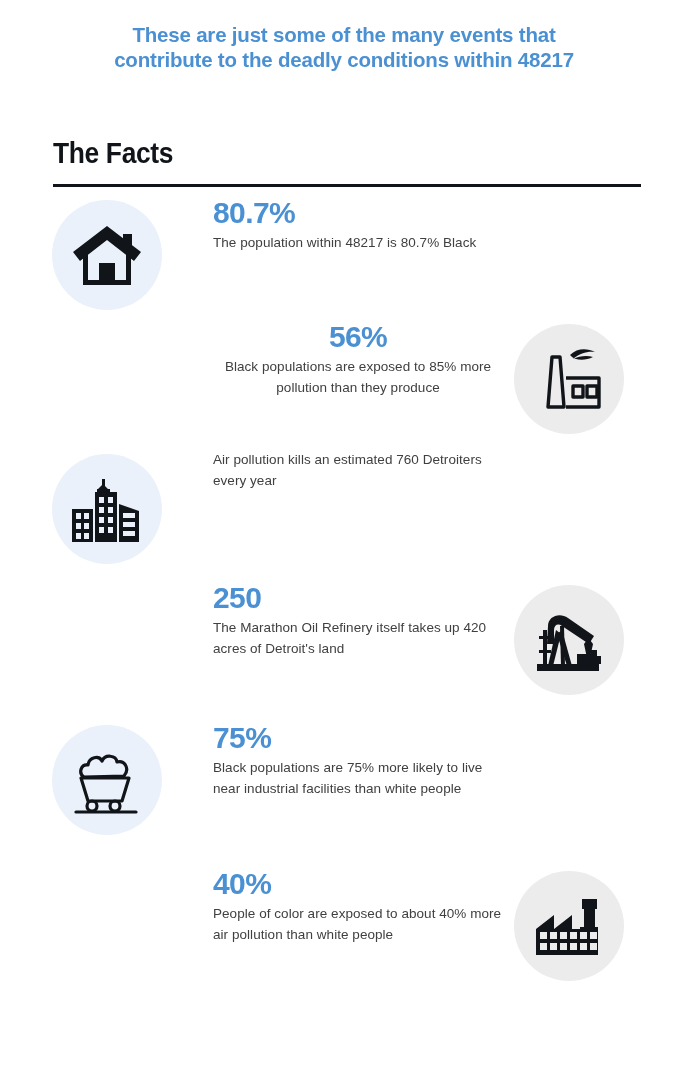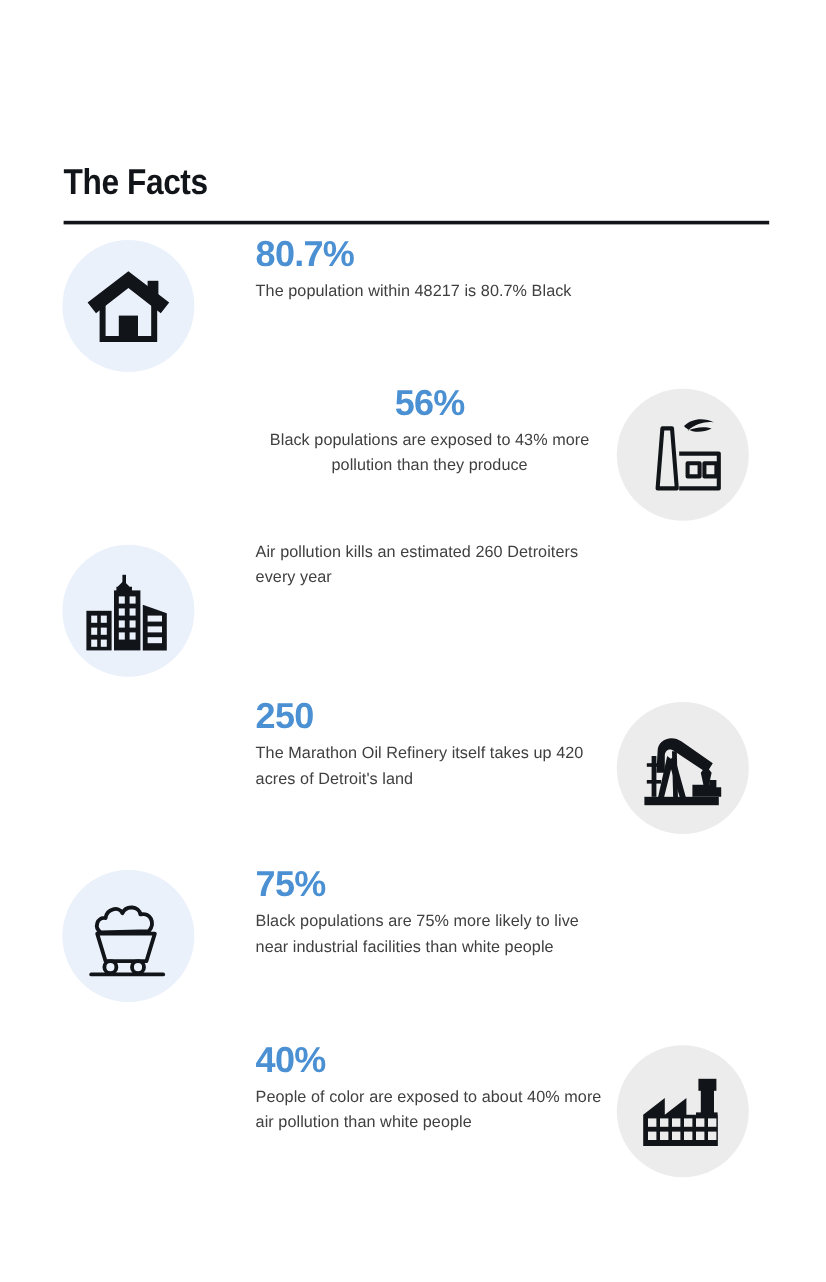--- a/index.html
+++ b/index.html
@@ -91,20 +91,24 @@
   .row3 { height:131px; }
   .row4 { height:140px; }
   .row5 { height:146px; }
   .row6 { height:140px;text-decoration:underline; }
 </style>
 </head>
 <body>
 
 <div class="page">
 
+  <div class="headline">
+    <span>These are just some of the many events that</span>
+    <span class="l2">contribute to the deadly conditions within 48217</span>
+  </div>
 
   <div class="section-title">The Facts</div>
   <div class="divider"></div>
 
   <div class="facts">
 
     <div class="fact left row1">
       <div class="fact-icon-wrap">
         <div class="icon-circle blue">
           <svg width="72" height="66" viewBox="0 0 72 66">
@@ -130,21 +134,21 @@
               <path d="M33 33 H66 V62 H33"></path>
               <rect x="40" y="41" width="10" height="11"></rect>
               <rect x="54" y="41" width="10" height="11"></rect>
             </g>
             <path d="M37 10 C44 3, 54 3, 62 7 C55 6, 47 8, 40 14 C46 11, 54 10, 60 12 C52 16, 42 16, 37 10 Z" fill="#111418"></path>
           </svg>
         </div>
       </div>
       <div class="fact-text">
         <div class="stat">56%</div>
-        <div class="desc">Black populations are exposed to 43% more pollution than they produce</div>
+        <div class="desc">Black populations are exposed to 85% more pollution than they produce</div>
       </div>
     </div>
 
     <div class="fact left row3">
       <div class="fact-icon-wrap">
         <div class="icon-circle blue">
           <svg width="76" height="72" viewBox="0 0 76 72">
 
             <rect x="3" y="36" width="21" height="33" fill="#111418"></rect>
             <g fill="#eaf1fa">
@@ -173,21 +177,21 @@
             <path d="M50 31 L70 38 V69 H50 Z" fill="#111418"></path>
             <g fill="#eaf1fa">
               <rect x="54" y="40" width="12" height="5"></rect>
               <rect x="54" y="49" width="12" height="5"></rect>
               <rect x="54" y="58" width="12" height="5"></rect>
             </g>
           </svg>
         </div>
       </div>
       <div class="fact-text">
-        <div class="desc">Air pollution kills an estimated 260 Detroiters every year</div>
+        <div class="desc">Air pollution kills an estimated 760 Detroiters every year</div>
       </div>
     </div>
 
     <div class="fact right row4">
       <div class="fact-icon-wrap">
         <div class="icon-circle grey">
           <svg width="74" height="72" viewBox="0 0 74 72">
             <g fill="#111418">
 
               <path d="M16 22 C16 12, 28 8, 36 14 L62 32 L57 40 L30 22 C26 19, 22 21, 22 26 L22 40 h-7 Z"></path>

